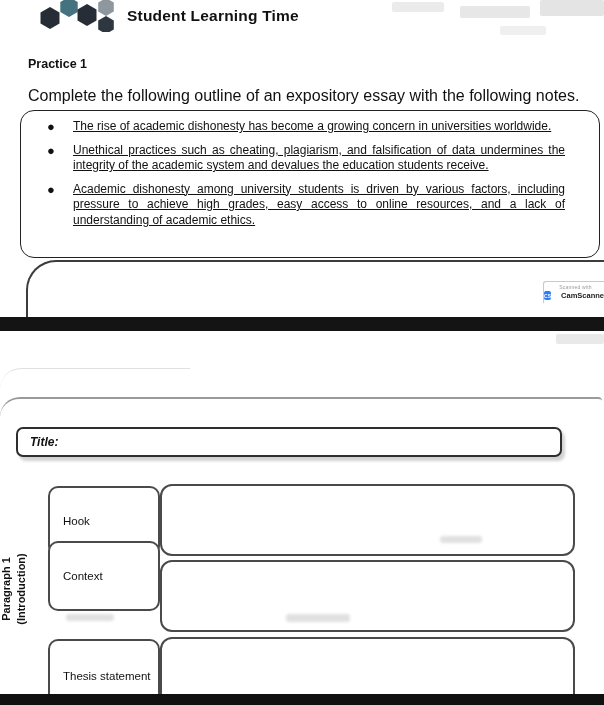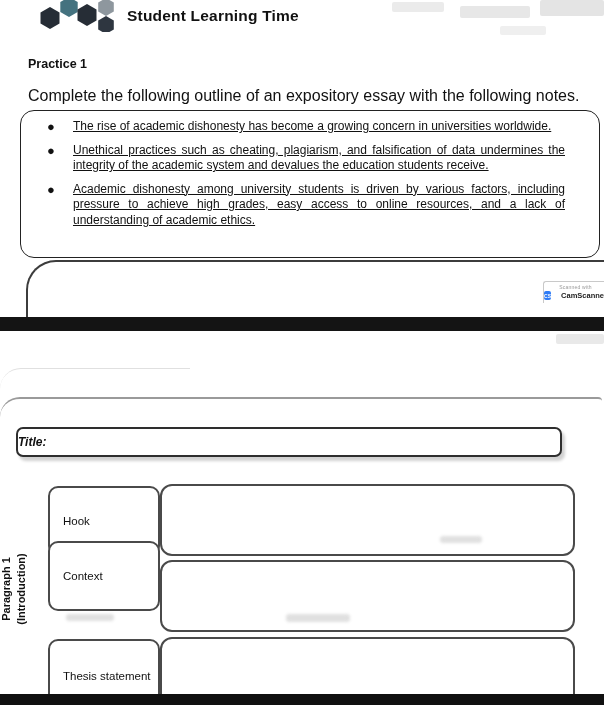--- a/index.html
+++ b/index.html
@@ -49,21 +49,21 @@
     position:absolute; left:0; top:368px; width:190px; height:20px;
     border-top:1.5px solid #e0e0e0; border-top-left-radius:24px;
   }
   .sheet2-edge {
     position:absolute; left:0; top:397px; width:602px; height:307px;
     border-top:2px solid #9a9a9a; border-top-left-radius:20px; border-top-right-radius:4px;
   }
   .title-box {
     position:absolute; left:16px; top:427px; width:546px; height:30px;
     border:2px solid #2e2e2e; border-radius:7px; box-sizing:border-box;
-    display:flex; align-items:center; background:#fff;
+    display:flex; align-items:center; padding-left:12px; background:#fff;
     box-shadow:3px 4px 3px rgba(0,0,0,0.18); font-size:12px; z-index:2;
   }
   .title-label { font-style:italic; font-weight:700; margin-right:6px; }
   .title-value { font-weight:700; }
   .side-label {
     position:absolute; left:-76px; top:566px; width:180px; height:46px;
     transform:rotate(-90deg); display:flex; flex-direction:column;
     justify-content:center; align-items:center; font-size:11px; font-weight:700;
     line-height:1.4; z-index:2; text-align:center;
   }

